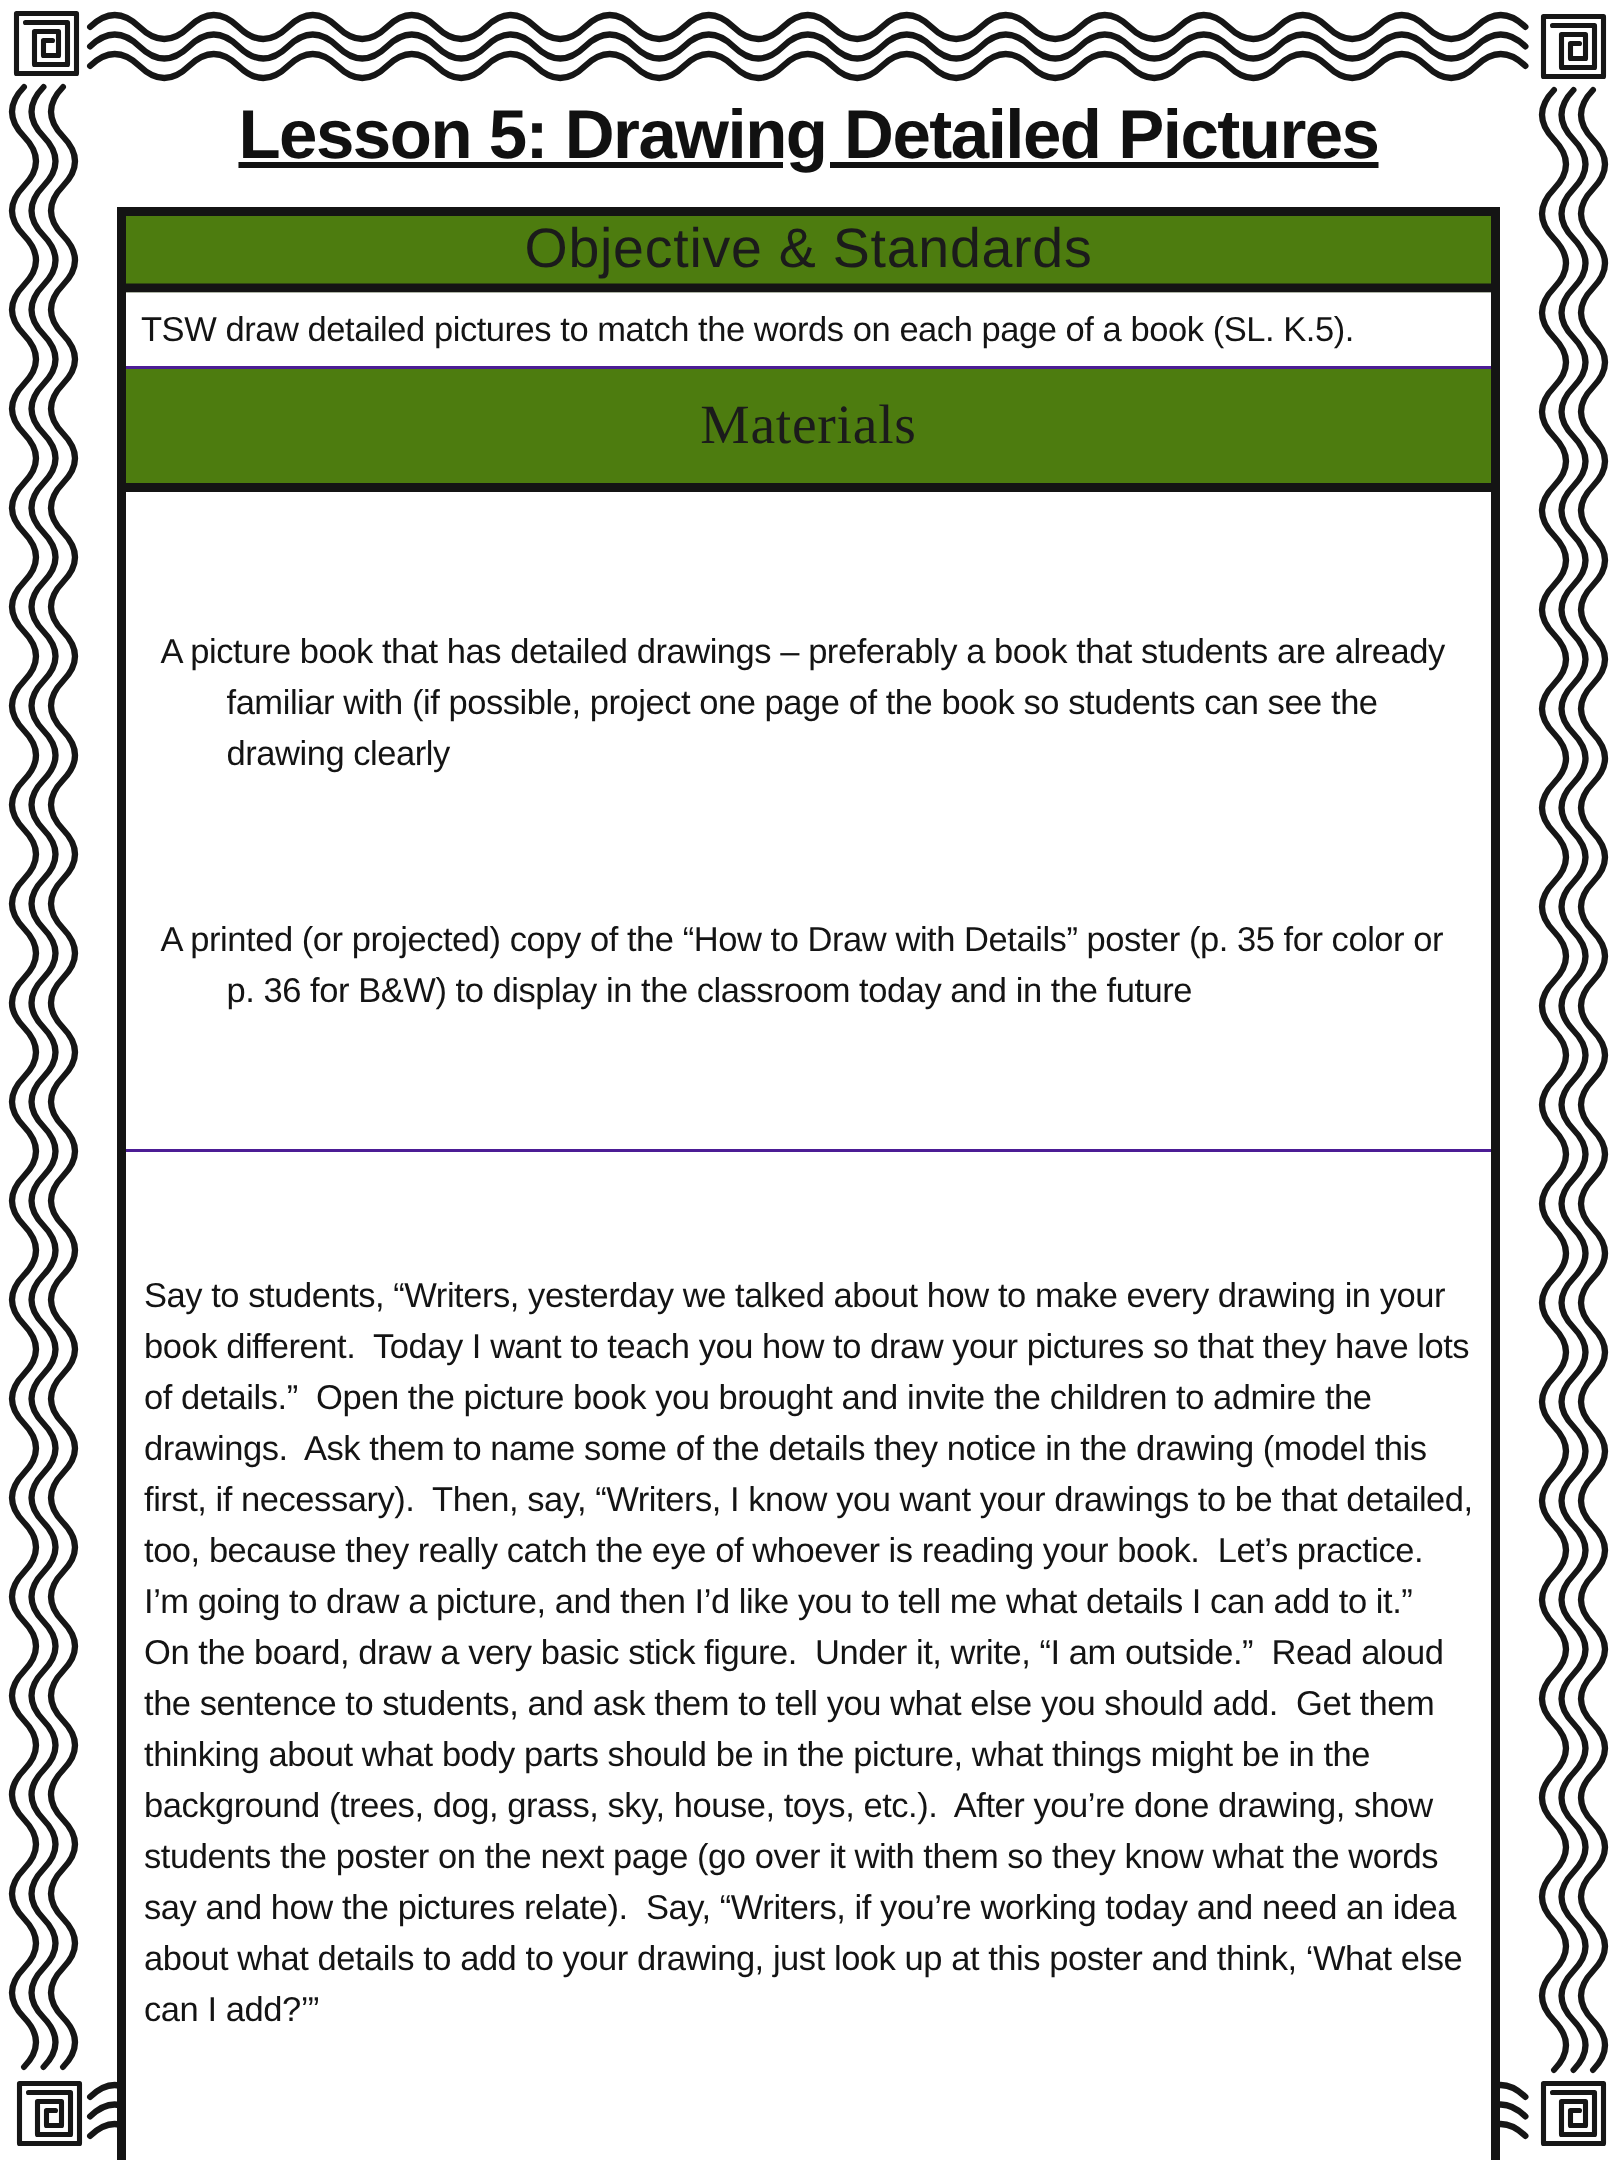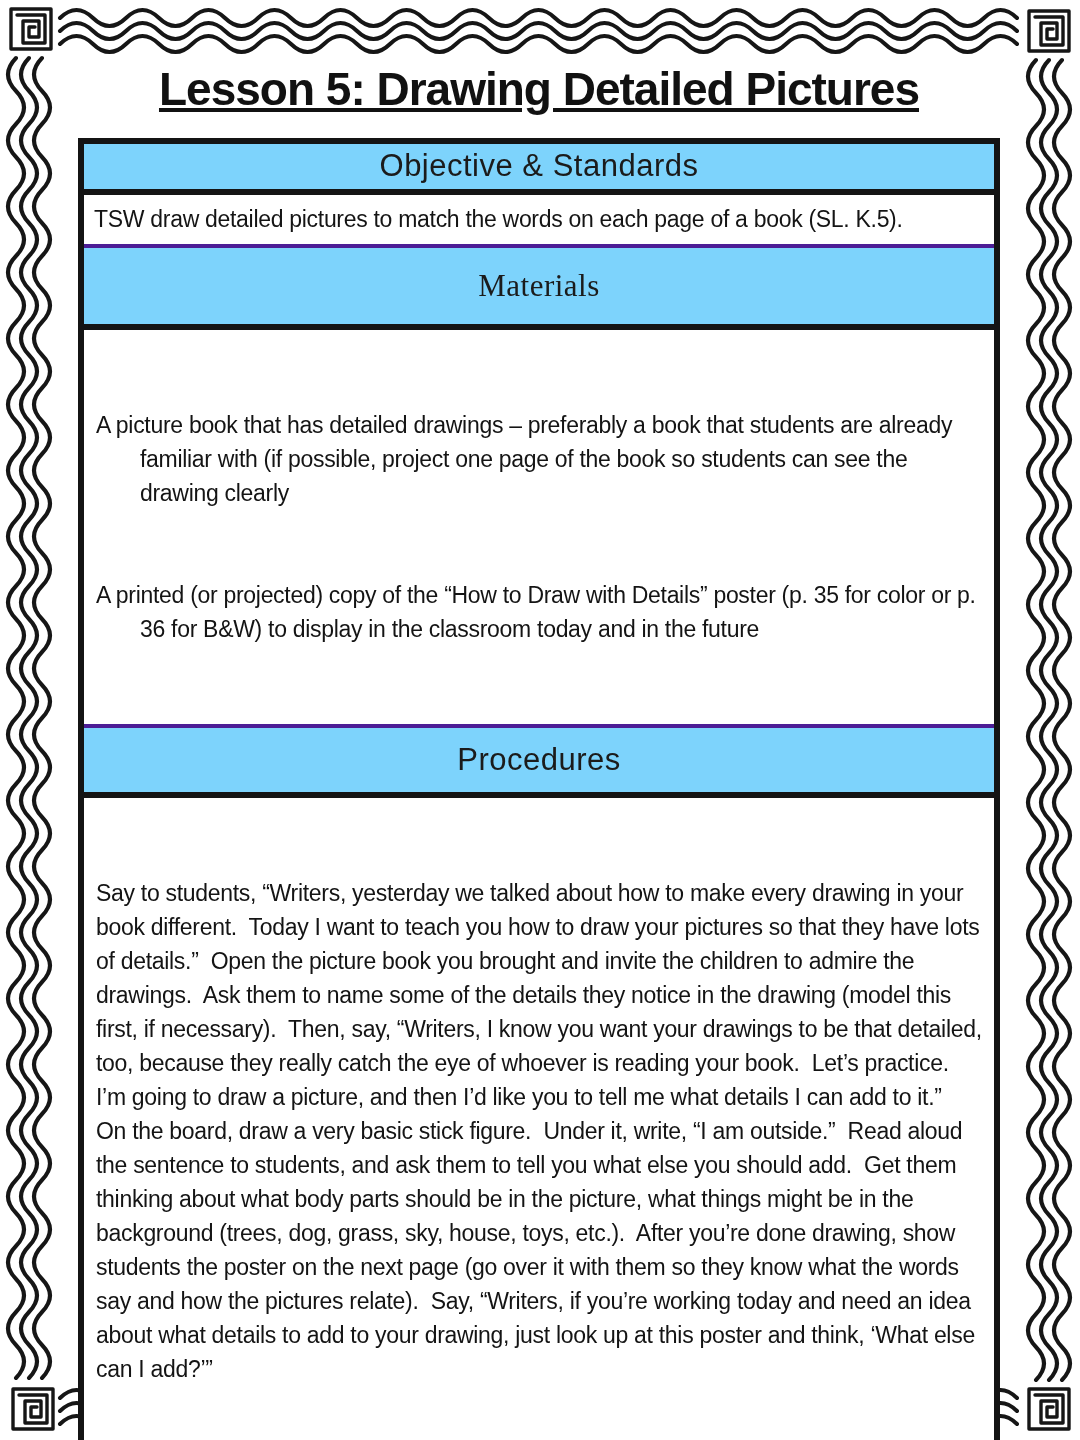--- a/index.html
+++ b/index.html
@@ -32,46 +32,46 @@
     font-weight:700;
     letter-spacing:-1px;
     color:#111;
     text-decoration:underline;
   }
   .lesson-table {
     border:6px solid #141414;
     background:#fff;
   }
   .row-header {
-    background:#7dd3fc;
+    background:#4d7c0f;
     border-bottom:6px solid #141414;
     text-align:center;
-    font-size:31px;
+    font-size:37px;
     line-height:36px;
     font-weight:400;
     letter-spacing:0.5px;
     color:#1b1b1b;
   }
   .h-obj  { padding:4px 0 5px; }
   .h-mat  { padding:20px 0;font-family:Liberation Serif, serif; }
   .h-proc { padding:14px 0; }
 
   .row-body {
     background:#fff;
-    border-bottom:4px solid #4c1d95;
+    border-bottom:2px solid #4c1d95;
     font-size:23px;
     line-height:34px;
     letter-spacing:-0.3px;
     white-space:pre-wrap;
   }
   .b-obj  { padding:7px 10px 8px; }
   .b-mat  { padding:10px 12px; }
   .b-proc { padding:10px 12px 0; height:730px; border-bottom:none; overflow:hidden; }
 
-  .hang { margin:0; padding-left:44px; text-indent:-44px; }
+  .hang { margin:11px; padding-left:44px; text-indent:-44px; }
   .b-proc p { margin:0; }
 </style>
 </head>
 <body>
 
 <svg id="border-art" viewBox="0 0 1080 1440" xmlns="http://www.w3.org/2000/svg" aria-hidden="true">
   <g class="corner" transform="translate(8,6)">
     <path d="M3,3 H43 V43 H3 Z"></path>
       <path d="M9,9 H37 V37 H15 V15 H31 V31 H21 V21 H27"></path>
   </g>
@@ -113,22 +113,19 @@
     <div class="row-body b-obj">TSW draw detailed pictures to match the words on each page of a book (SL. K.5).</div>
 
     <div class="row-header h-mat">
       <span>Materials</span>
     </div>
     <div class="row-body b-mat">
       <p class="hang">A picture book that has detailed drawings – preferably a book that students are already familiar with (if possible, project one page of the book so students can see the drawing clearly</p>
       <p class="hang">A printed (or projected) copy of the “How to Draw with Details” poster (p. 35 for color or p. 36 for B&amp;W) to display in the classroom today and in the future</p>
     </div>
 
-    <div class="row-header h-proc">
-      <span>Procedures</span>
-    </div>
     <div class="row-body b-proc">
       <p>Say to students, “Writers, yesterday we talked about how to make every drawing in your book different.  Today I want to teach you how to draw your pictures so that they have lots of details.”  Open the picture book you brought and invite the children to admire the drawings.  Ask them to name some of the details they notice in the drawing (model this first, if necessary).  Then, say, “Writers, I know you want your drawings to be that detailed, too, because they really catch the eye of whoever is reading your book.  Let’s practice.  I’m going to draw a picture, and then I’d like you to tell me what details I can add to it.”  On the board, draw a very basic stick figure.  Under it, write, “I am outside.”  Read aloud the sentence to students, and ask them to tell you what else you should add.  Get them thinking about what body parts should be in the picture, what things might be in the background (trees, dog, grass, sky, house, toys, etc.).  After you’re done drawing, show students the poster on the next page (go over it with them so they know what the words say and how the pictures relate).  Say, “Writers, if you’re working today and need an idea about what details to add to your drawing, just look up at this poster and think, ‘What else can I add?’”</p>
       
     </div>
   </div>
 
 </main>
 
 </body></html>

